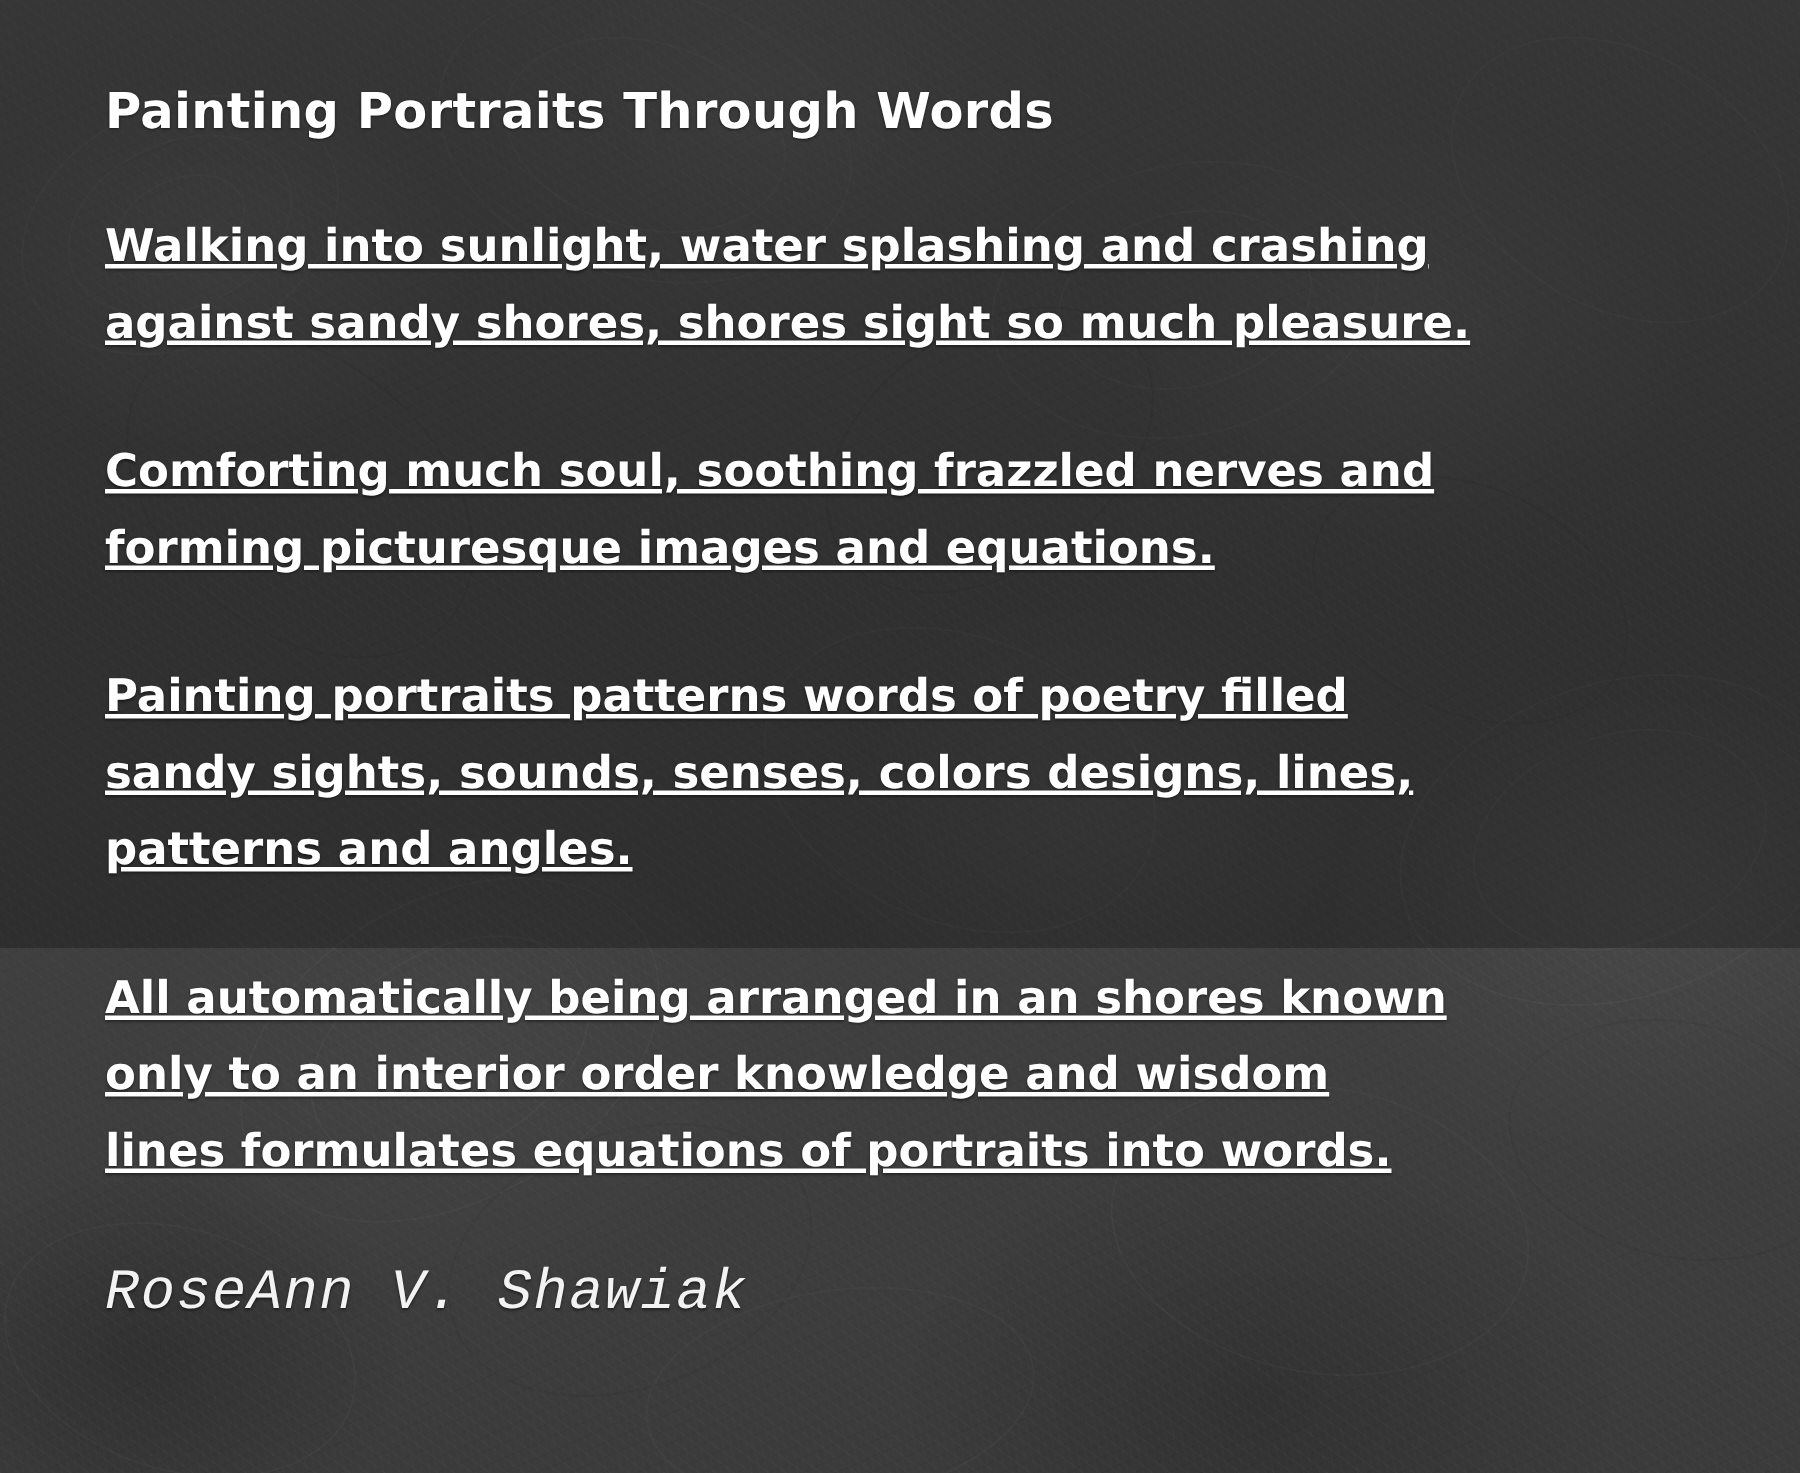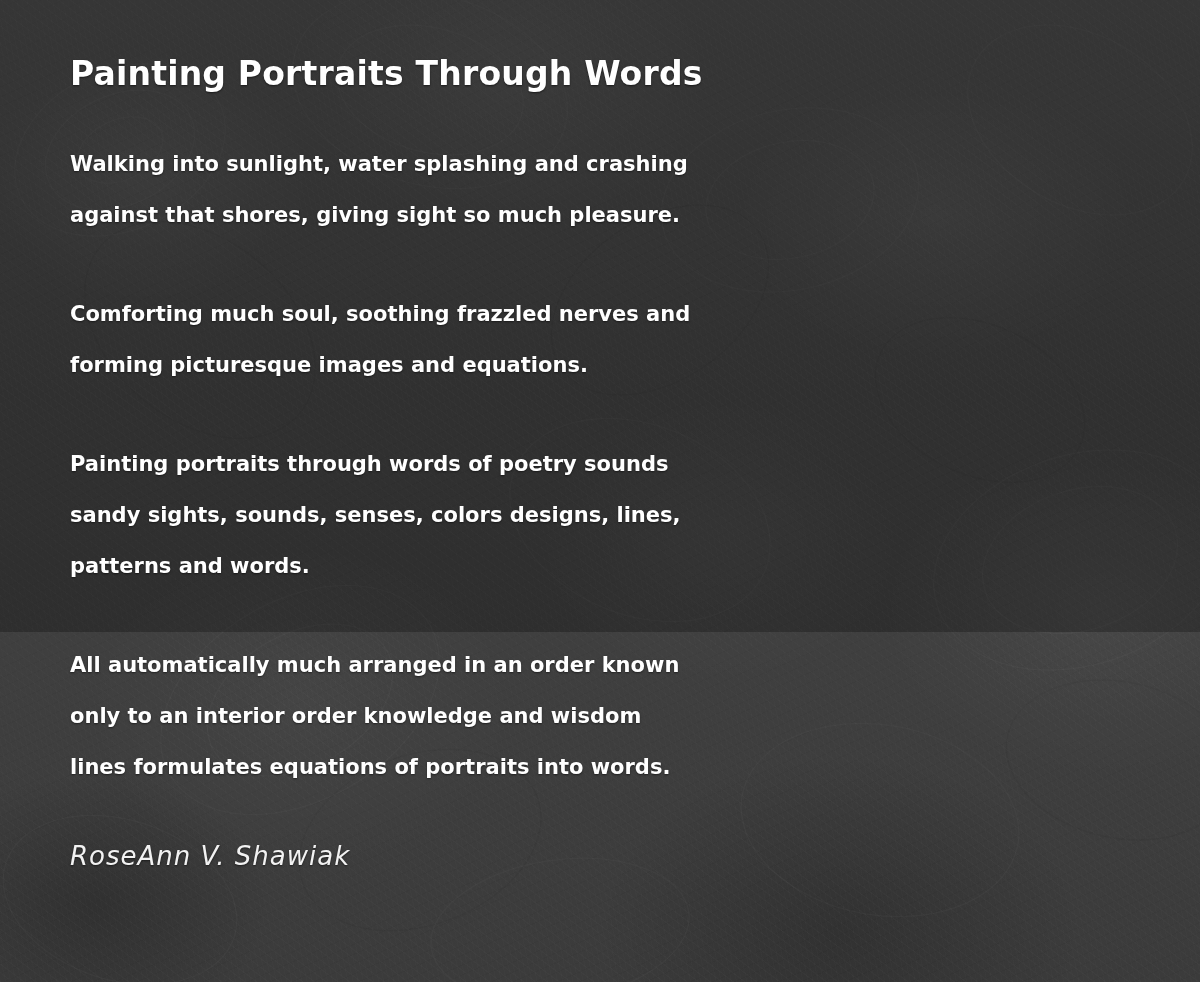--- a/index.html
+++ b/index.html
@@ -80,34 +80,36 @@
     text-shadow: 0 1px 2px rgba(0,0,0,0.55);
   }
   .stanzas {
     margin-top: 46px;
   }
   .stanza {
     margin: 0 0 48px 0;
   }
   .line {
     color: #ffffff;
-    font-size: 21px;
+    font-size: 30px;
     font-weight: bold;
     line-height: 51px;
     white-space: pre;
     text-shadow: 0 1px 2px rgba(0,0,0,0.5);
+    text-decoration: underline;
   }
   .author {
     margin-top: 16px;
     color: #f2f2f2;
-    font-size: 26px;
+    font-size: 38px;
     font-style: italic;
     font-weight: normal;
     letter-spacing: 1px;
     text-shadow: 0 1px 2px rgba(0,0,0,0.5);
+    font-family: Liberation Mono, monospace;
   }
 </style>
 </head>
 <body>
 
 <div class="poem-card">
   <div class="bg-base"></div>
   <div class="bg-strokes"></div>
   <svg class="bg-swirls" viewBox="0 0 1200 982" preserveAspectRatio="none">
     <g fill="none" stroke="#ffffff" stroke-opacity="0.05" stroke-width="1.2">
@@ -138,33 +140,33 @@
   </svg>
   <div class="overlay-top"></div>
   <div class="overlay-bottom"></div>
 
   <div class="content">
     <h1 class="poem-title">Painting Portraits Through Words</h1>
 
     <div class="stanzas">
       <p class="stanza">
         <span class="line">Walking into sunlight, water splashing and crashing</span><br>
-        <span class="line">against that shores, giving sight so much pleasure.</span>
+        <span class="line">against sandy shores, shores sight so much pleasure.</span>
       </p>
       <p class="stanza">
         <span class="line">Comforting much soul, soothing frazzled nerves and</span><br>
         <span class="line">forming picturesque images and equations.</span>
       </p>
       <p class="stanza">
-        <span class="line">Painting portraits through words of poetry sounds</span><br>
+        <span class="line">Painting portraits patterns words of poetry filled</span><br>
         <span class="line">sandy sights, sounds, senses, colors designs, lines,</span><br>
-        <span class="line">patterns and words.</span>
+        <span class="line">patterns and angles.</span>
       </p>
       <p class="stanza">
-        <span class="line">All automatically much arranged in an order known</span><br>
+        <span class="line">All automatically being arranged in an shores known</span><br>
         <span class="line">only to an interior order knowledge and wisdom</span><br>
         <span class="line">lines formulates equations of portraits into words.</span>
       </p>
     </div>
 
     <div class="author">RoseAnn V. Shawiak</div>
   </div>
 </div>
 
 </body></html>

